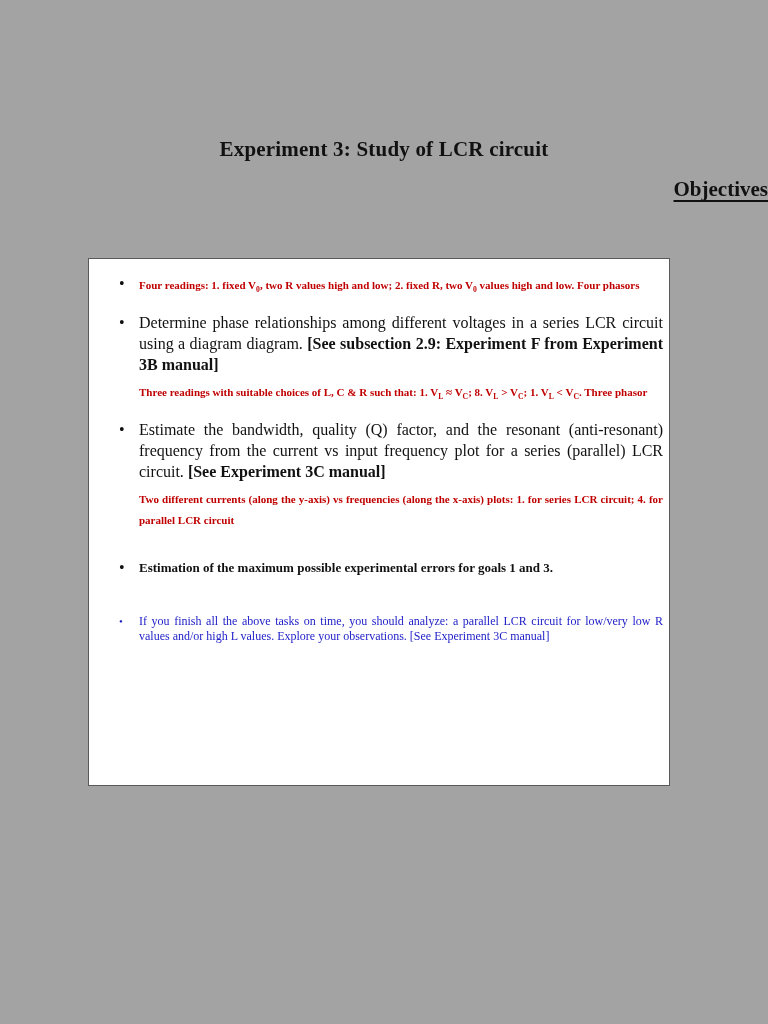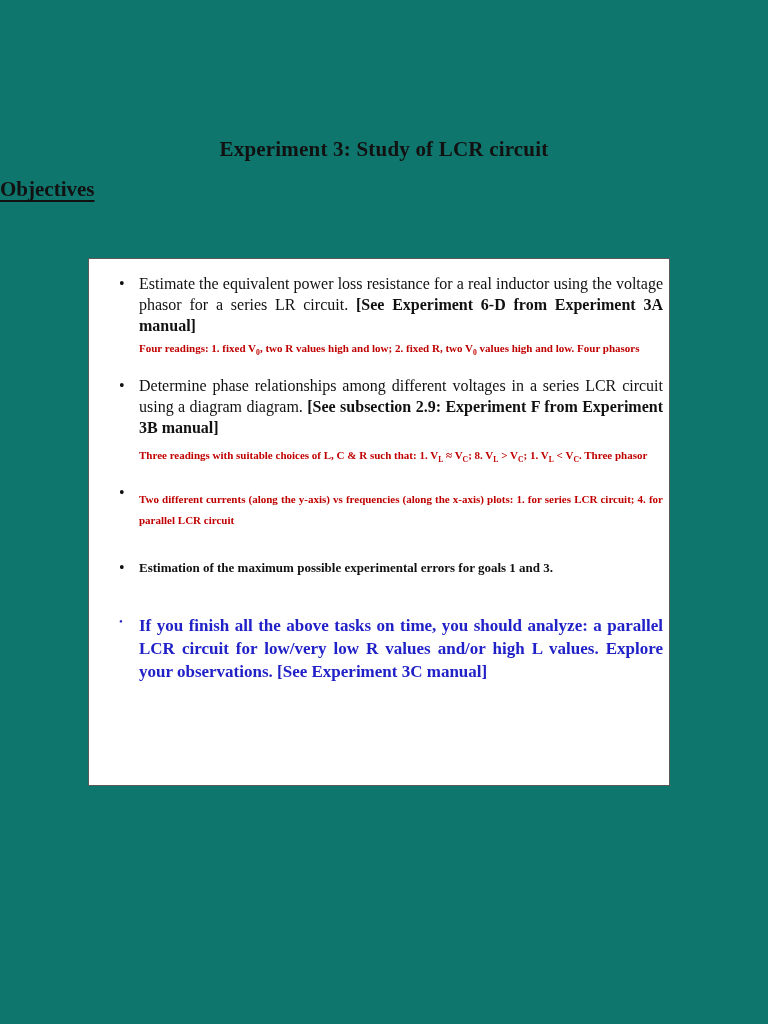--- a/index.html
+++ b/index.html
@@ -6,35 +6,35 @@
   html, body { margin: 0; padding: 0; }
   body {
     background: #ffffff;
     font-family: "Liberation Serif", "DejaVu Serif", serif;
     color: #111111;
   }
   .page {
     position: relative;
     width: 768px;
     height: 1024px;
-    background: #0f766e;
+    background: #a3a3a3;
     overflow: hidden;
   }
   .title {
     margin: 0;
     padding-top: 136px;
     text-align: center;
     font-size: 21px;
     line-height: 26px;
     font-weight: bold;
     letter-spacing: 0.2px;
   }
   .subtitle {
     margin: 14px 0 0 0;
-    text-align: left;
+    text-align: right;
     font-size: 21px;
     line-height: 26px;
     font-weight: bold;
     text-decoration: underline;
     text-decoration-thickness: 2px;
     text-underline-offset: 4px;
   }
   .box {
     margin: 56px 0 0 88px;
     width: 582px;
@@ -78,56 +78,56 @@
     margin-top: 2px;
     font-size: 11px;
     line-height: 21px;
     font-weight: bold;
     color: var(--red, #c00000);
     text-align: justify;
   }
   .rednote-gap { margin-top: 7px; }
   sub { font-size: 70%; line-height: 0; }
   .footnote {
-    font-size: 17px;
-    line-height: 23px;
-    font-weight: bold;
+    font-size: 12px;
+    line-height: 15px;
+    font-weight: normal;
     color: var(--blue, #2121c8);
     text-align: justify;
   }
 </style>
 </head>
 <body>
 
 <div class="page">
 
   <h1 class="title">Experiment 3:  Study of  LCR circuit</h1>
   <h2 class="subtitle">Objectives</h2>
 
   <div class="box">
 
     <div class="item">
       <span class="marker">•</span>
       <div class="content">
-        <p class="black"><span>Estimate the equivalent power loss resistance for a real inductor using the voltage phasor for a series LR circuit.  </span><strong>[See Experiment 6-D from Experiment 3A manual]</strong></p>
         <p class="rednote"><span>Four readings: 1. fixed V</span><sub>0</sub><span>, two R values high and low; 2. fixed R, two V</span><sub>0</sub><span> values high and low. Four phasors</span></p>
       </div>
     </div>
 
     <div class="item">
       <span class="marker">•</span>
       <div class="content">
         <p class="black"><span>Determine phase relationships among different voltages in a series LCR circuit using a diagram diagram. </span><strong>[See subsection 2.9: Experiment F from Experiment 3B manual]</strong></p>
         <p class="rednote rednote-gap"><span>Three readings with suitable choices of L, C &amp; R such that: 1. V</span><sub>L</sub><span> ≈ V</span><sub>C</sub><span>; 8. V</span><sub>L</sub><span> &gt; V</span><sub>C</sub><span>; 1. V</span><sub>L</sub><span> &lt; V</span><sub>C</sub><span>. Three phasor</span></p>
       </div>
     </div>
 
     <div class="item">
       <span class="marker">•</span>
       <div class="content">
+        <p class="black"><span>Estimate the bandwidth, quality (Q) factor, and the resonant (anti-resonant) frequency from the current vs input frequency plot for a series (parallel) LCR circuit. </span><strong>[See Experiment 3C manual]</strong></p>
         <p class="rednote rednote-gap"><span>Two different currents (along the y-axis) vs frequencies (along the x-axis) plots: 1. for series LCR circuit; 4. for parallel LCR circuit</span></p>
       </div>
     </div>
 
     <div class="item item-errors">
       <span class="marker">•</span>
       <div class="content">
         <p class="bold-objective">Estimation of the maximum possible experimental errors for goals 1 and 3.</p>
       </div>
     </div>

